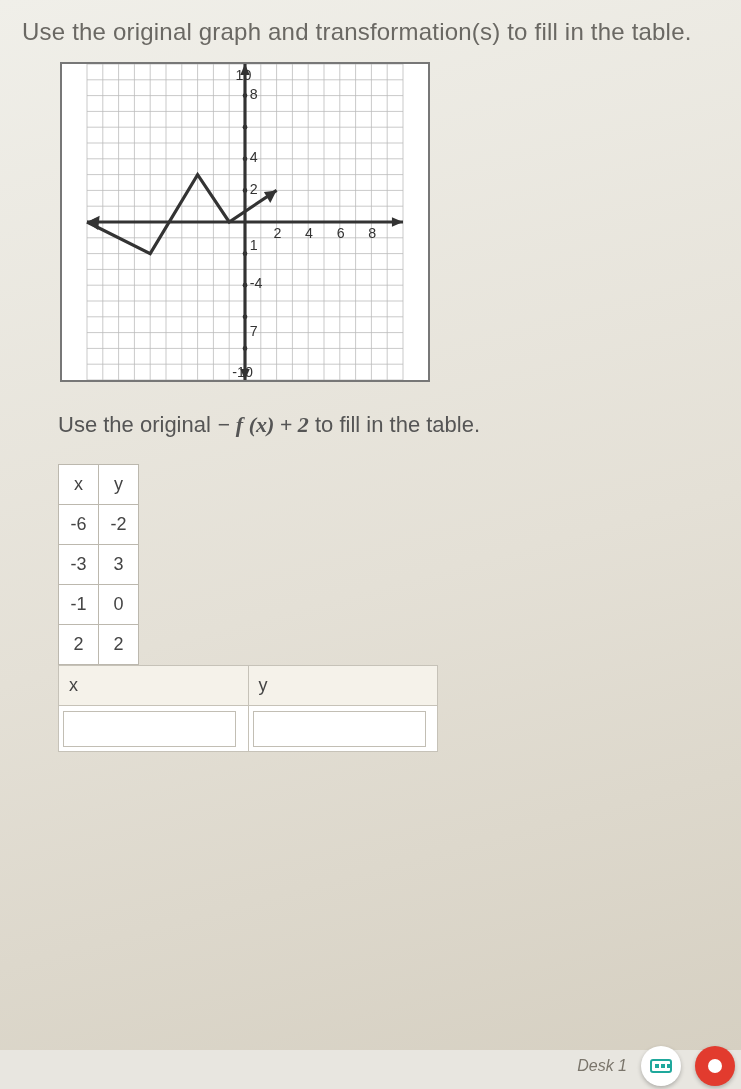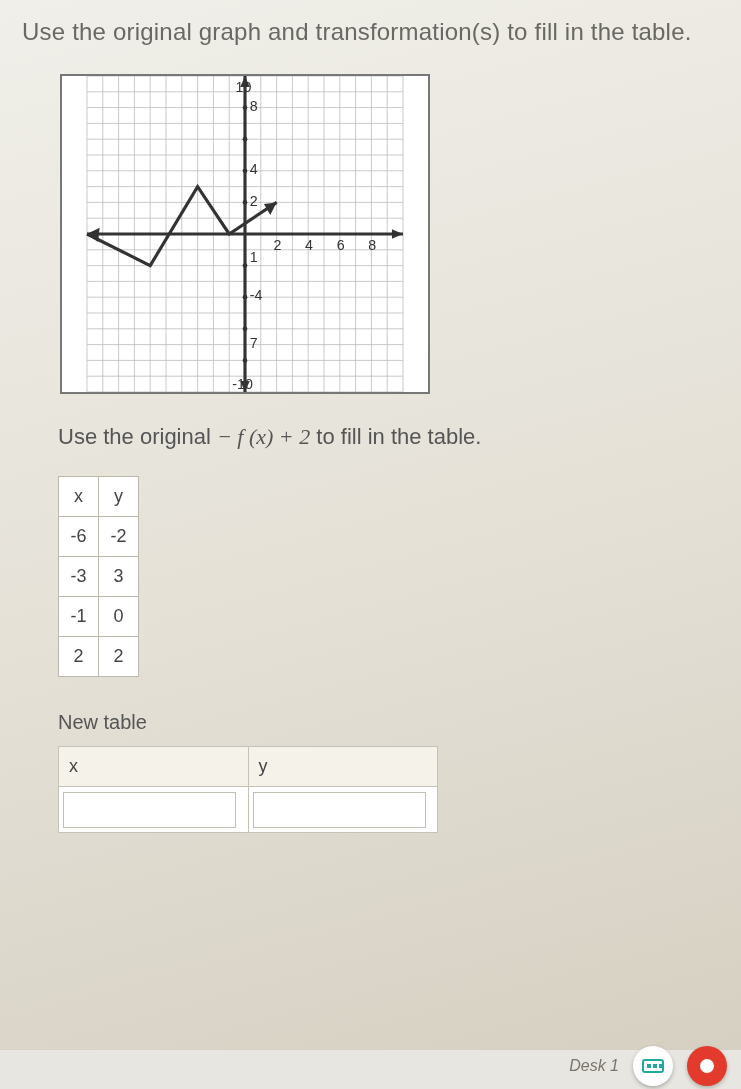--- a/index.html
+++ b/index.html
@@ -14,37 +14,37 @@
     overflow: hidden;
   }
   .page {
     padding: 18px 22px;
     background: linear-gradient(165deg, #f0efe9 0%, #e4e0d6 55%, #d6d0c2 100%);
     min-height: 1050px;
   }
   .title {
     font-size: 24px;
     color: #6a6863;
-    margin-bottom: 28px;
+    margin-bottom: 16px;
     letter-spacing: 0.2px;
   }
   .graph-wrap {
     margin: 0 0 30px 38px;
     width: 370px;
     height: 320px;
     background: #fff;
     border: 2px solid #777;
     position: relative;
   }
   .instruction {
     font-size: 22px;
     color: #555;
     margin: 10px 0 26px 36px;
   }
-  .fn { font-style: italic; font-family: "Times New Roman", serif; }
+  .fn { font-style: italic; font-family: "Times New Roman", serif; font-weight: bold; }
   .table1 {
     border-collapse: collapse;
     margin-left: 36px;
     background: #fff;
   }
   .table1 td, .table1 th {
     border: 1px solid #bcb8ae;
     width: 40px;
     height: 40px;
     text-align: center;
@@ -88,21 +88,21 @@
   }
   
   .bottom-bar {
     position: absolute;
     bottom: 0;
     right: 0;
     height: 46px;
     display: flex;
     align-items: center;
     gap: 14px;
-    padding-right: 14px;
+    padding-right: 6px;
   }
   .desk-label {
     font-size: 16px;
     color: #7a756b;
     font-style: italic;
   }
   .round-btn {
     width: 40px;
     height: 40px;
     border-radius: 50%;
@@ -241,21 +241,20 @@
       <td>-1</td>
       <td>0</td>
     </tr>
     <tr>
       <td>2</td>
       <td>2</td>
     </tr>
   </tbody>
     </table>
 
-  <div class="new-label">New table</div>
 
   <table class="table2">
     <tbody>
         <tr>
       <th>x</th>
       <th>y</th>
     </tr>
     <tr>
       <td><input class="answer-box" type="text" value="" style=""></td>
       <td><input class="answer-box" type="text" value="" style=""></td>

